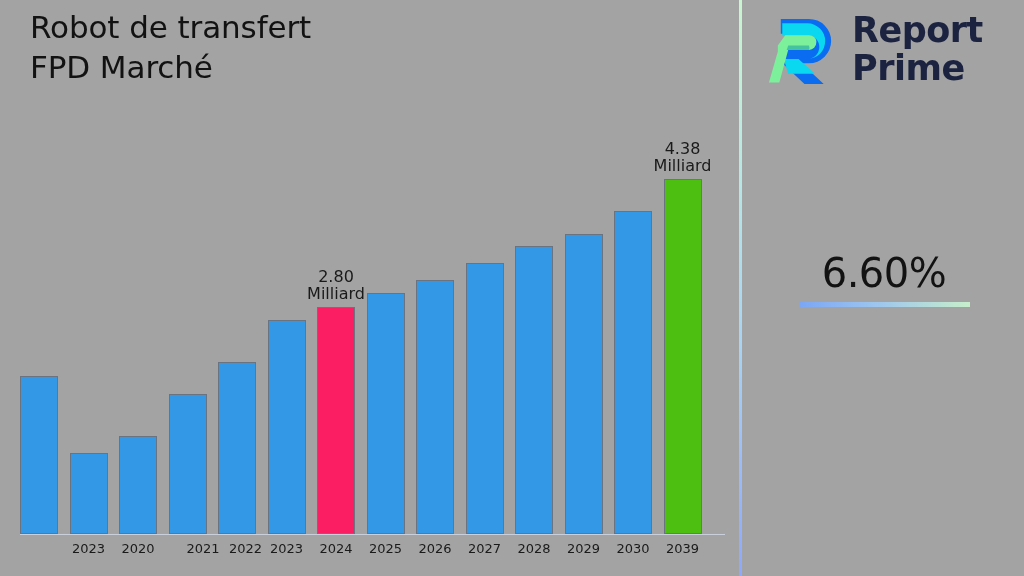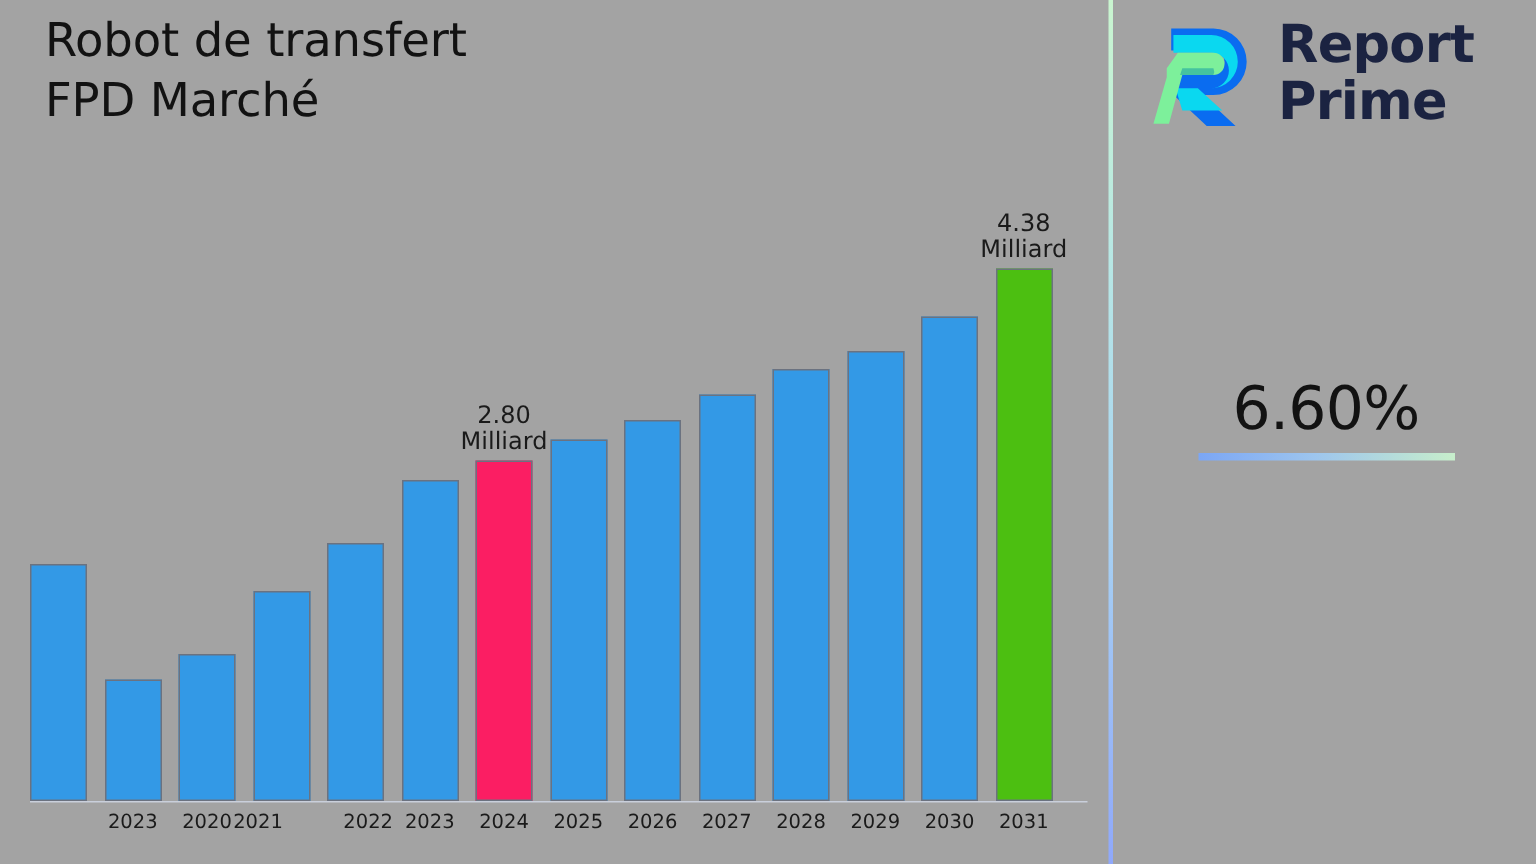--- a/index.html
+++ b/index.html
@@ -170,21 +170,21 @@
     <div class="plot" id="plot">
       <div class="axis-line"></div>
 
     <div class="bar" style="left: 20px; width: 38px; height: 157.95px; background: rgb(51, 153, 230); border-color: rgb(107, 114, 128);"></div>
         <div class="tick-label" style="left: 14px; width: 50px; margin-top: 44px;">2018</div>
         <div class="bar" style="left: 69.5px; width: 38px; height: 81px; background: rgb(51, 153, 230); border-color: rgb(107, 114, 128);"></div>
         <div class="tick-label" style="left: 63.5px; width: 50px;">2023</div>
         <div class="bar" style="left: 119px; width: 38px; height: 98.01px; background: rgb(51, 153, 230); border-color: rgb(107, 114, 128);"></div>
         <div class="tick-label" style="left: 113px; width: 50px;">2020</div>
         <div class="bar" style="left: 168.5px; width: 38px; height: 140.13px; background: rgb(51, 153, 230); border-color: rgb(107, 114, 128);"></div>
-        <div class="tick-label" style="left: 147px; width: 50px;">2021</div>
+        <div class="tick-label" style="left: 178px; width: 50px;">2021</div>
         <div class="bar" style="left: 218px; width: 38px; height: 171.72px; background: rgb(51, 153, 230); border-color: rgb(107, 114, 128);"></div>
         <div class="tick-label" style="left: 212px; width: 50px; text-align: right;">2022</div>
         <div class="bar" style="left: 267.5px; width: 38px; height: 213.84px; background: rgb(51, 153, 230); border-color: rgb(107, 114, 128);"></div>
         <div class="tick-label" style="left: 261.5px; width: 50px;">2023</div>
         <div class="bar" style="left: 317px; width: 38px; height: 226.8px; background: rgb(251, 30, 99); border-color: rgb(107, 114, 128);"></div>
         <div class="tick-label" style="left: 311px; width: 50px;">2024</div>
         <div class="bar-label" style="left: 296px; width: 80px; top: 268.2px;">2.80
 Milliard</div>
         <div class="bar" style="left: 366.5px; width: 38px; height: 240.57px; background: rgb(51, 153, 230); border-color: rgb(107, 114, 128);"></div>
         <div class="tick-label" style="left: 360.5px; width: 50px;">2025</div>
@@ -192,21 +192,21 @@
         <div class="tick-label" style="left: 410px; width: 50px;">2026</div>
         <div class="bar" style="left: 465.5px; width: 38px; height: 270.54px; background: rgb(51, 153, 230); border-color: rgb(107, 114, 128);"></div>
         <div class="tick-label" style="left: 459.5px; width: 50px;">2027</div>
         <div class="bar" style="left: 515px; width: 38px; height: 287.55px; background: rgb(51, 153, 230); border-color: rgb(107, 114, 128);"></div>
         <div class="tick-label" style="left: 509px; width: 50px;">2028</div>
         <div class="bar" style="left: 564.5px; width: 38px; height: 300.51px; background: rgb(51, 153, 230); border-color: rgb(107, 114, 128);"></div>
         <div class="tick-label" style="left: 558.5px; width: 50px;">2029</div>
         <div class="bar" style="left: 614px; width: 38px; height: 323.19px; background: rgb(51, 153, 230); border-color: rgb(107, 114, 128);"></div>
         <div class="tick-label" style="left: 608px; width: 50px;">2030</div>
         <div class="bar" style="left: 663.5px; width: 38px; height: 354.78px; background: rgb(76, 191, 17); border-color: rgb(107, 114, 128);"></div>
-        <div class="tick-label" style="left: 657.5px; width: 50px;">2031</div>
+        <div class="tick-label" style="left: 657.5px; width: 50px;">2039</div>
         <div class="bar-label" style="left: 642.5px; width: 80px; top: 140.22px;">4.38
 Milliard</div>
       </div>
 
   </div>
 
   <div class="divider"></div>
 
   <div class="right-panel">
 

